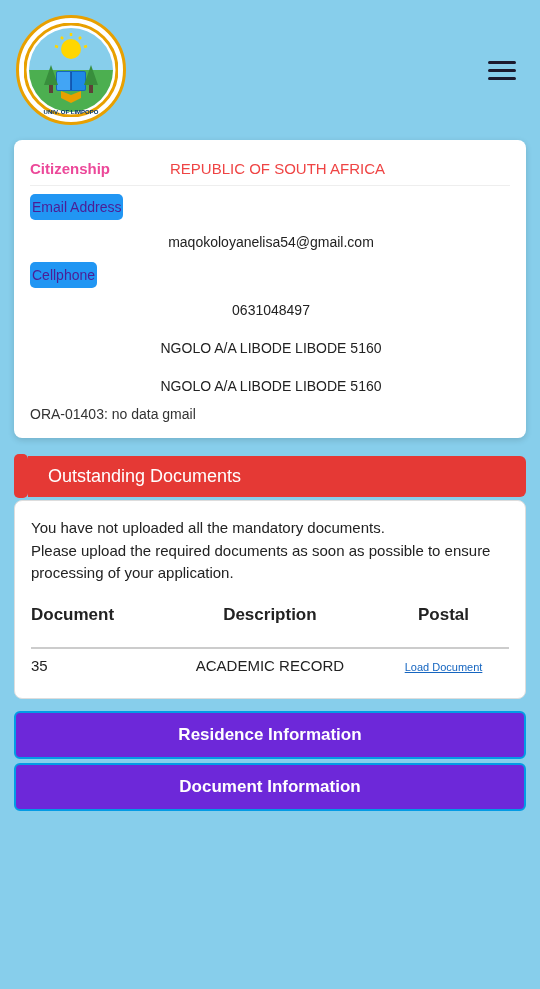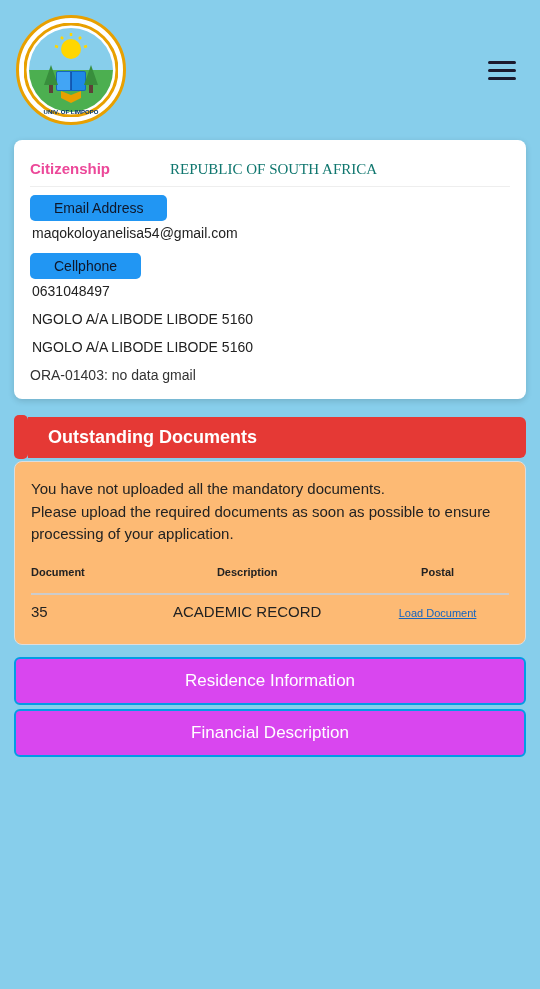--- a/index.html
+++ b/index.html
@@ -69,46 +69,46 @@
 
     .info-label {
       font-weight: bold;
       font-size: 15px;
       color: #ec4899;
       min-width: 140px;
     }
 
     .info-value {
       font-size: 15px;
-      color: #0f766e;
-      font-family: Liberation Serif, serif;
+      color: #ef4444;
     }
 
     .section-btn {
       display: inline-block;
       background: #2196F3;
-      color: #0f172a;
+      color: #4c1d95;
       border: none;
       border-radius: 5px;
-      padding: 5px 24px;
+      padding: 5px 2px;
       font-size: 14px;
       font-weight: normal;
       cursor: pointer;
       margin-bottom: 4px;
     }
 
     .section-block {
       padding: 8px 0 4px 0;
     }
 
     .section-value {
       font-size: 14px;
       color: #222;
       padding-left: 2px;
-      margin-top: 0;
+      margin-top: 10px;
+      text-align: center;
     }
 
     .error-text {
       font-size: 14px;
       color: #333;
       padding: 8px 0 4px 0;
     }
 
     .outstanding-section {
       margin: 0 14px 0 14px;
@@ -121,24 +121,24 @@
       margin-bottom: 14px;
     }
 
     .doc-table {
       width: 100%;
       border-collapse: collapse;
     }
 
     .doc-table th {
       font-weight: bold;
-      font-size: 11px;
+      font-size: 17px;
       color: #222;
       text-align: left;
-      padding: 6px 8px 15px 0;
+      padding: 6px 8px 22px 0;
       border-bottom: 2px solid #ccc;
       margin-left: 40px;
     }
 
     .doc-table th.center {
       text-align: center;
     }
 
     .doc-table td {
       font-size: 15px;
@@ -162,27 +162,27 @@
     }
 
     .bottom-buttons {
       margin: 12px 14px 0 14px;
       display: flex;
       flex-direction: column;
       gap: 4px;
     }
 
     .bottom-btn {
-      background: #d946ef;
+      background: #6d28d9;
       color: #fff;
       border: 2px solid #039be5;
       border-radius: 6px;
       padding: 12px 0;
       font-size: 17px;
-      font-weight: normal;
+      font-weight: bold;
       text-align: center;
       cursor: pointer;
       width: 100%;
     }
   </style>
 </head>
 <body>
 
 <div class="header">
   <div class="logo-circle">
@@ -247,26 +247,26 @@
   <div class="section-block">
     <div class="section-value">NGOLO A/A LIBODE LIBODE 5160</div>
   </div>
 
   <div class="error-text">ORA-01403: no data gmail</div>
 </div>
 
 <div class="outstanding-section">
   <div style="margin-bottom: 0; display: flex; align-items: center;">
     <div style="width: 14px; background: #e53935; border-radius: 5px; min-height: 44px; margin-right: 0;"></div>
-    <div style="background: #e53935; color: #fff; border-radius: 0 6px 6px 0; padding: 10px 20px; font-size: 18px; font-weight: bold; flex: 1;">
+    <div style="background: #e53935; color: #fff; border-radius: 0 6px 6px 0; padding: 10px 20px; font-size: 18px; font-weight: normal; flex: 1;">
       <span>Outstanding Documents</span>
     </div>
   </div>
 
-  <div style="background: #fdba74; border: 1px solid #ddd; border-radius: 8px; padding: 16px; margin-top: 2px;">
+  <div style="background: #ffffff; border: 1px solid #ddd; border-radius: 8px; padding: 16px; margin-top: 2px;">
     <div class="outstanding-msg">
       <span>You have not uploaded all the mandatory documents.</span><br>
       <span>Please upload the required documents as soon as possible to ensure processing of your application.</span>
     </div>
 
     <table class="doc-table">
       <thead>
         <tr>
           <th>Document</th>
           <th class="center">Description</th>
@@ -279,14 +279,14 @@
             <td class="center">ACADEMIC RECORD</td>
             <td class="center"><button class="load-doc-link">Load Document</button></td>
           </tr>
         </tbody>
     </table>
   </div>
 </div>
 
 <div class="bottom-buttons">
   <button class="bottom-btn">Residence Information</button>
-  <button class="bottom-btn">Financial Description</button>
+  <button class="bottom-btn">Document Information</button>
 </div>
 
 </body></html>

